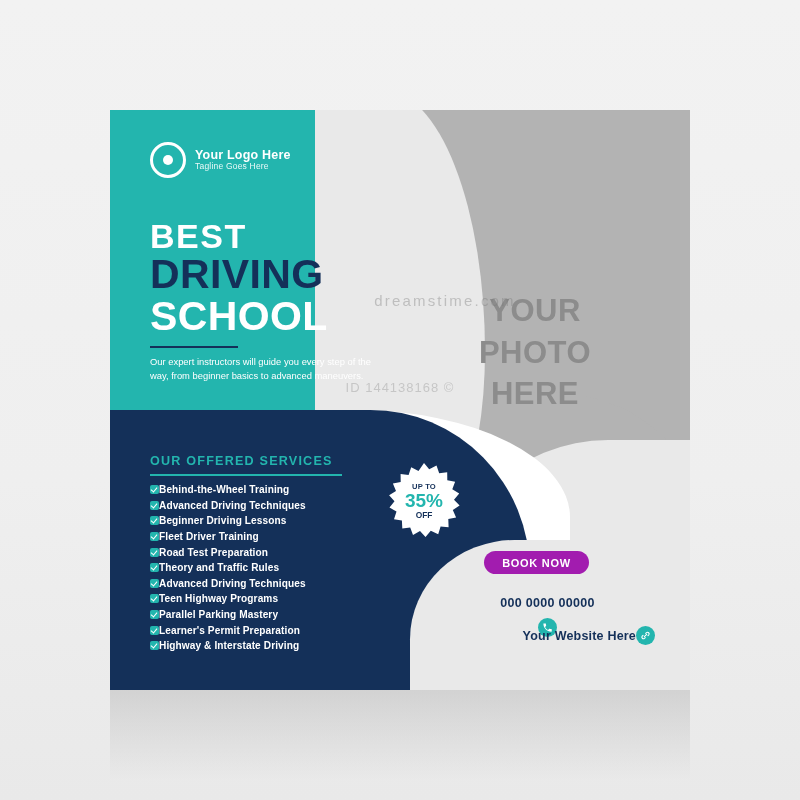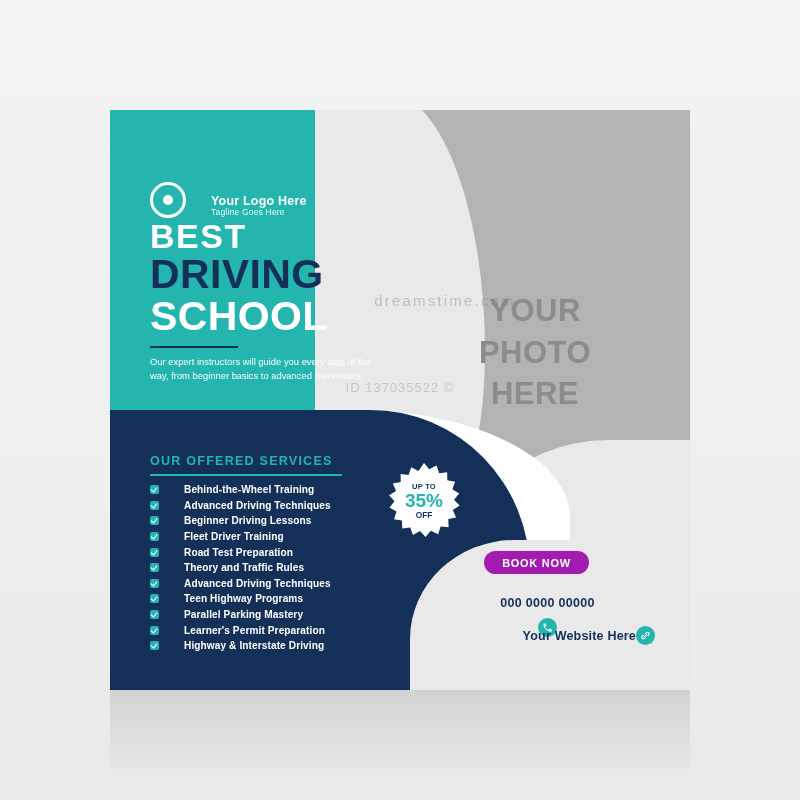--- a/index.html
+++ b/index.html
@@ -146,23 +146,22 @@
     background: #e9e9e9;
     border-radius: 58% 0 0 0 / 62% 0 0 0;
   }
 
   
   .logo-row {
     position: absolute;
     left: 40px;
     top: 32px;
     display: flex;
-    align-items: flex-end;
-    gap: 25px;
-    margin-top: 40px;
+    align-items: center;
+    gap: 9px;
   }
   .logo-mark {
     width: 30px; height: 30px;
     border-radius: 50%;
     border: 3px solid #ffffff;
     display: flex; align-items: center; justify-content: center;
   }
   .logo-mark i {
     width: 10px; height: 10px;
     border-radius: 50%;
@@ -246,21 +245,21 @@
     left: 40px;
     top: 372px;
     width: 250px;
     margin: 0;
     padding: 0;
     list-style: none;
   }
   .svc-list li {
     display: flex;
     align-items: center;
-    gap: 25px;
+    gap: 0;
     height: 15.6px;
   }
   .check {
     flex: 0 0 auto;
     width: 9px; height: 9px;
     border-radius: 2px;
     background: #23b5ae;
     position: relative;
   }
   .check::after {
@@ -517,16 +516,16 @@
           <path d="M9.5 14.5l5-5"></path>
           <path d="M12.5 7.5l1.8-1.8a3.5 3.5 0 014.9 4.9L17.4 12.4"></path>
           <path d="M11.5 16.5l-1.8 1.8a3.5 3.5 0 01-4.9-4.9L6.6 11.6"></path>
         </svg>
       </span>
     </div>
 
   </div>
 
   <div class="wm">dreamstime.com</div>
-  <div class="wm2">ID 137035522 ©</div>
+  <div class="wm2">ID 144138168 ©</div>
 
   <div class="reflection"></div>
 </div>
 
 </body></html>

